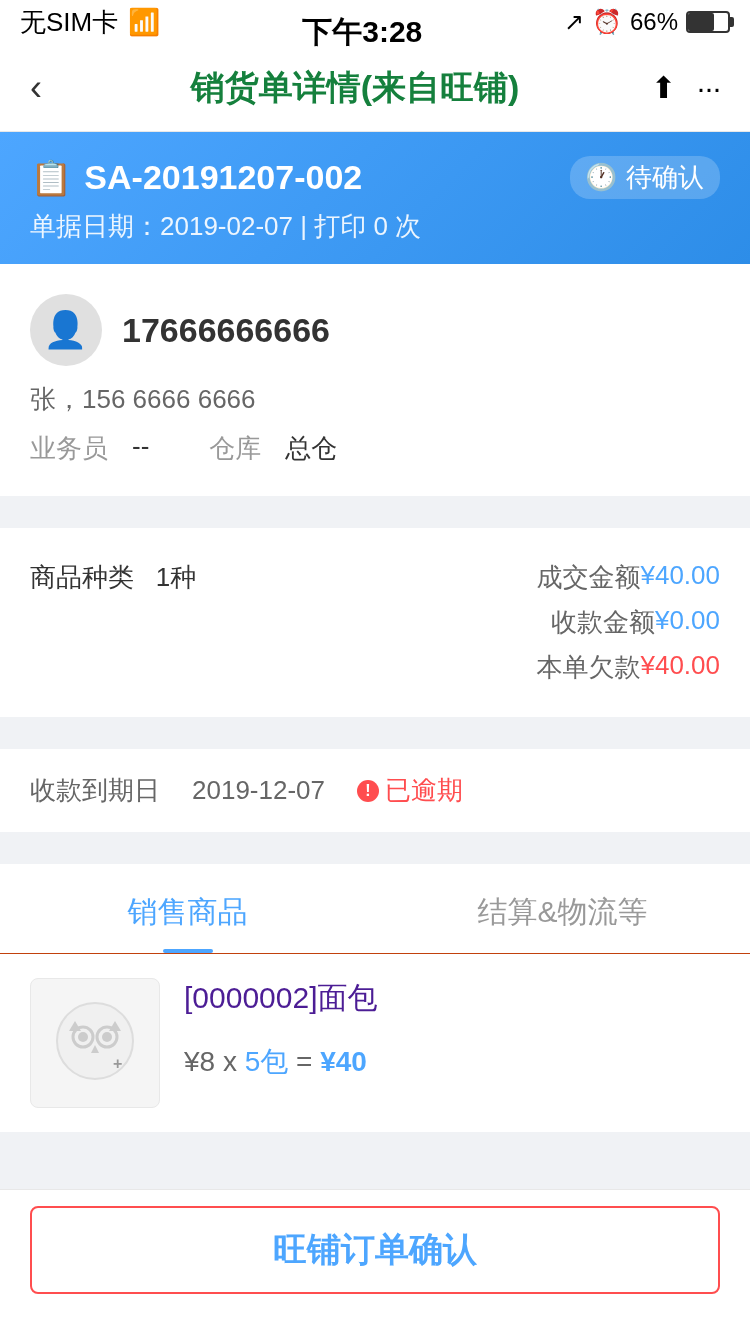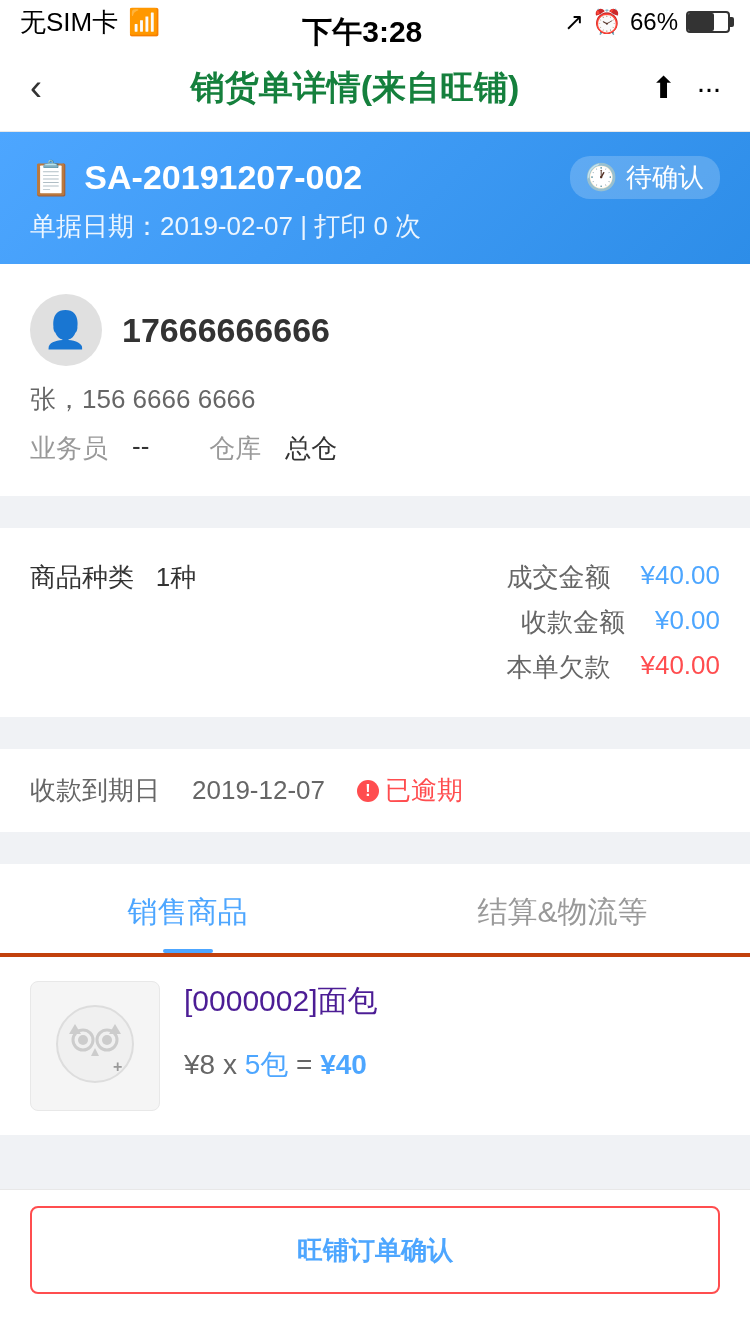--- a/index.html
+++ b/index.html
@@ -206,21 +206,20 @@
     .summary-item span { color: #333; font-weight: 500; }
     .summary-right {
       display: flex;
       flex-direction: column;
       align-items: flex-end;
       gap: 10px;
     }
     .summary-row {
       display: flex;
       justify-content: space-between;
-      gap: 30px;
       font-size: 26px;
     }
     .summary-label { color: #666; }
     .amount-blue { color: #4da6ff; font-weight: 500; }
     .amount-red { color: #ff4d4f; font-weight: 500; }
 
     
     .due-section {
       background: #fff;
       padding: 24px 30px;
@@ -251,21 +250,21 @@
       font-weight: bold;
     }
 
     
     .tabs-section {
       background: #fff;
       margin-bottom: 0;
     }
     .tabs-header {
       display: flex;
-      border-bottom: 4px solid #c2410c;
+      border-bottom: 1px solid #c2410c;
     }
     .tab-item {
       flex: 1;
       text-align: center;
       padding: 28px 0 20px;
       font-size: 30px;
       color: #999;
       cursor: pointer;
       position: relative;
     }
@@ -333,21 +332,21 @@
       background: #fff;
       padding: 16px 30px 40px;
       border-top: 1px solid #e8e8e8;
     }
     .confirm-btn {
       width: 100%;
       height: 88px;
       border: 2px solid #ff4d4f;
       background: #fff;
       color: #4da6ff;
-      font-size: 26px;
+      font-size: 34px;
       font-weight: 600;
       border-radius: 8px;
       cursor: pointer;
       display: flex;
       align-items: center;
       justify-content: center;
     }
 
     .divider {
       height: 16px;

